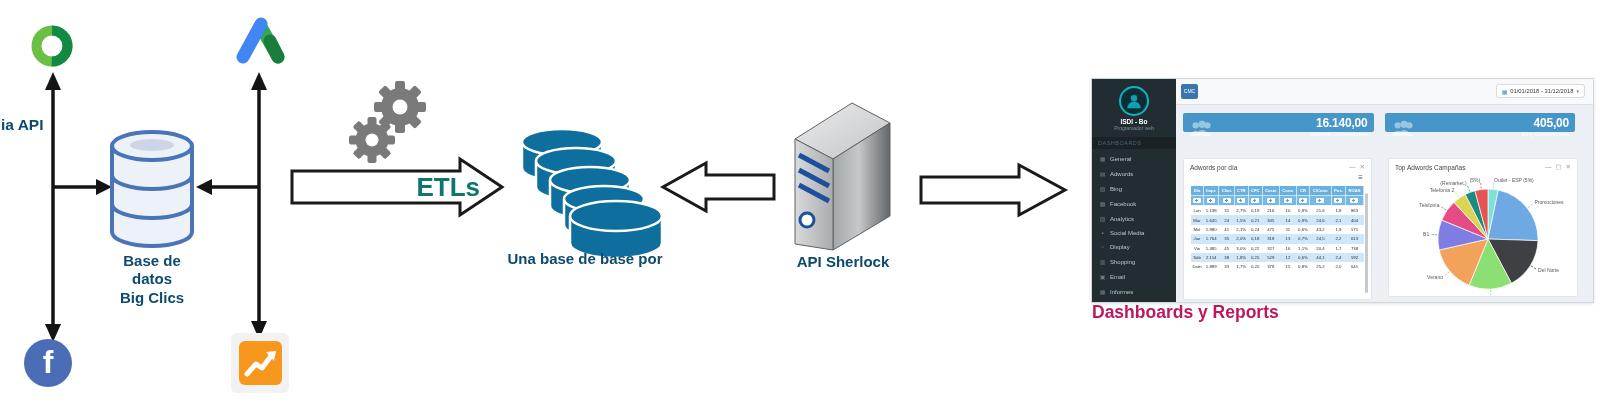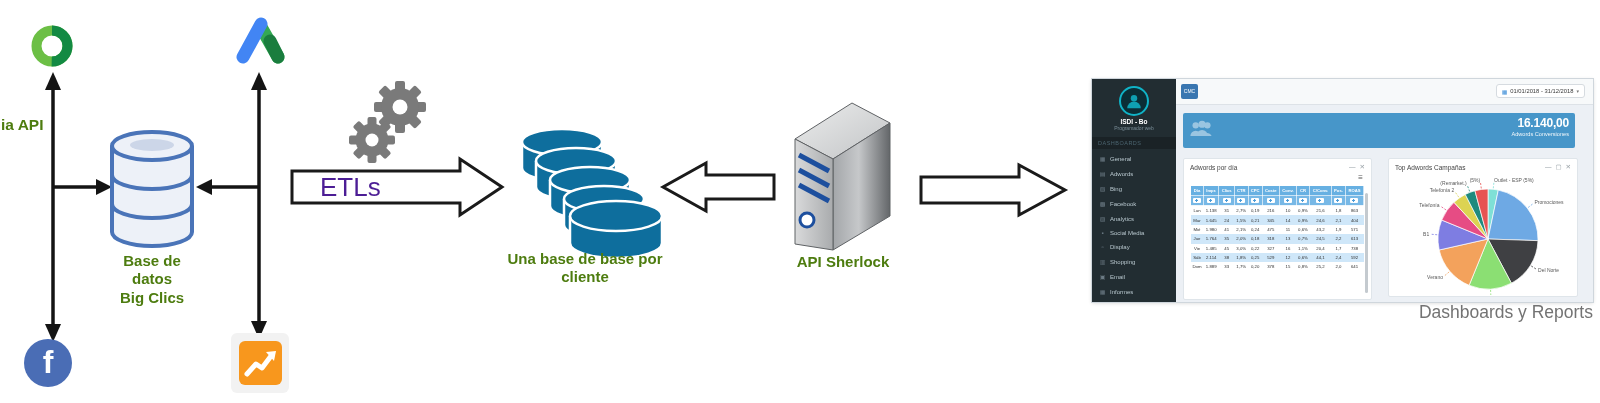--- a/index.html
+++ b/index.html
@@ -1,30 +1,30 @@
 <!DOCTYPE html>
 <html><head>
 <meta charset="utf-8">
 <style>
   * { margin:0; padding:0; box-sizing:border-box; }
   html,body { background:#fff; }
   #stage { position:relative; width:1600px; height:403px; background:#fff; overflow:hidden;
            font-family:"Liberation Sans", sans-serif; }
   .abs { position:absolute; }
-  .dlabel { position:absolute; font-weight:bold; color:#4d7c0f; text-align:center; line-height:1.22; font-size:15px; }
+  .dlabel { position:absolute; font-weight:bold; color:#0c4a6e; text-align:center; line-height:1.22; font-size:15px; }
 
   
   .fb { position:absolute; left:24px; top:339px; width:48px; height:48px; border-radius:50%;
         background:#4a6db5; color:#fff; text-align:center; font-weight:bold; font-size:32px; line-height:46px; }
   
   .ga-tile { position:absolute; left:231px; top:333px; width:58px; height:60px; background:#f2f2f2; border-radius:6px; }
 
   
-  .etl-text { position:absolute; left:320px; top:172px; width:160px; text-align:left;
-              font-size:26px; font-weight:normal; color:#4c1d95; }
+  .etl-text { position:absolute; left:320px; top:172px; width:160px; text-align:right;
+              font-size:26px; font-weight:bold; color:#0f766e; }
 
   
   .dash { position:absolute; left:1092px; top:79px; width:501px; height:223px; background:#ecf0f5;
           box-shadow:0 0 0 1px #cfd6dc, 0 1px 4px rgba(0,0,0,.18); overflow:hidden; }
   .sb { position:absolute; left:0; top:0; width:84px; height:100%; background:#222d32; }
   .sb-profile { text-align:center; padding-top:7px; height:58px; }
   .avatar { width:30px; height:30px; margin:0 auto 2px; border-radius:50%; background:#0b2e36;
             border:2px solid #10b3c7; display:flex; align-items:center; justify-content:center; }
   .sb-name { color:#fff; font-size:6.5px; font-weight:bold; }
   .sb-role { color:#7a8e98; font-size:5px; }
@@ -36,21 +36,21 @@
   .dmain { position:absolute; left:84px; top:0; right:0; bottom:0; }
   .dtopbar { position:absolute; left:0; right:0; top:0; height:26px; background:#f7f9fa; border-bottom:1px solid #dde2e7; }
   .dlogo { position:absolute; left:5px; top:5px; width:17px; height:15px; background:#3976b0; border-radius:2px;
            color:#fff; font-size:5px; text-align:center; line-height:15px; cursor:pointer; }
   .ddate { position:absolute; right:8px; top:5px; height:14px; background:#fff; border:1px solid #d6dbe0; border-radius:3px;
            font-size:5.8px; color:#3a3a3a; display:flex; align-items:center; gap:3px; padding:0 5px; cursor:pointer; }
   .ddate .cal { color:#3f8fd8; font-size:6px; }
   .ddate .caret { color:#777; font-size:5px; }
 
   .dcards { position:absolute; left:7px; top:34px; width:392px; display:flex; gap:11px; }
-  .dcard { flex:1; height:35px; background:#4796c9; border-radius:2px; position:relative; color:#fff; }
+  .dcard { flex:1; height:19px; background:#4796c9; border-radius:2px; position:relative; color:#fff; }
   .dcard .people { position:absolute; left:5px; top:7px; opacity:.45; }
   .dcard .val { position:absolute; right:6px; top:3px; font-size:12px; font-weight:bold; letter-spacing:-.2px; }
   .dcard .lab { position:absolute; right:6px; top:18px; font-size:5.6px; color:rgba(255,255,255,.92); }
 
   .dpanel { position:absolute; top:79px; background:#fff; border:1px solid #dfe5ea; border-radius:2px; overflow:hidden; }
   .dtablepanel { left:7px; width:189px; height:142px; }
   .dpiepanel { left:212px; width:190px; height:139px; }
   .phead { display:flex; justify-content:space-between; align-items:center; padding:4px 6px 2px; }
   .ptitle { font-size:6.5px; color:#444; }
   .pctl { display:flex; gap:4px; color:#98a0a6; font-size:6.5px; }
@@ -59,22 +59,22 @@
 
   table.dtab { position:absolute; left:6px; top:26px; width:174px; border-collapse:collapse; }
   .dtab th { background:#67b0e2; color:#fff; font-size:4.2px; font-weight:bold; padding:2px 1px; border:1px solid rgba(255,255,255,.65); text-align:center; cursor:pointer; }
   .dtab .srch td { background:#77b8e6; padding:1.5px 1px; border:1px solid rgba(255,255,255,.65); text-align:center; }
   .chip { display:inline-block; width:8px; height:5px; background:#fff; border-radius:1px;
           background-image:radial-gradient(circle at 45% 48%, #4a9bd8 1.1px, #fff 1.3px); cursor:pointer; }
   .dtab td { font-size:4.3px; color:#2f2f2f; text-align:center; padding:2.2px 0; }
   .dtab tbody tr:nth-child(even) td { background:#cfe7f9; }
   .scrollbar { position:absolute; right:3px; top:34px; bottom:6px; width:3px; background:#c4cacf; border-radius:2px; cursor:pointer; }
 
-  .dash-caption { position:absolute; left:1092px; top:302px; width:501px; text-align:right;
-                  font-size:17.5px; font-weight:normal; color:#737373; }
+  .dash-caption { position:absolute; left:1092px; top:302px; width:501px; text-align:left;
+                  font-size:17.5px; font-weight:bold; color:#be185d; }
 </style>
 </head>
 <body>
 
 <div id="stage">
 
   <svg class="abs" width="1600" height="403" style="left:0;top:0">
     <defs>
       <linearGradient id="frontG" x1="0" y1="0" x2="1" y2="0">
         <stop offset="0" stop-color="#d9dadb"></stop>
@@ -220,21 +220,20 @@
   <div class="dlabel" style="left:92px;top:252px;width:120px">
     <div>Base de</div>
     <div>datos</div>
     <div>Big Clics</div>
   </div>
 
   <div class="etl-text">ETLs</div>
 
   <div class="dlabel" style="left:455px;top:250px;width:260px">
     <div>Una base de base por</div>
-    <div>cliente</div>
   </div>
 
   <div class="dlabel" style="left:783px;top:253px;width:120px">API Sherlock</div>
 
   <div class="dash">
     <div class="sb">
       <div class="sb-profile">
         <div class="avatar">
           <svg width="18" height="18" viewBox="0 0 20 20">
             <circle cx="10" cy="7" r="3.6" fill="#0fa0b2"></circle>
@@ -304,20 +303,32 @@
           <svg class="people" width="26" height="17" viewBox="0 0 24 16" fill="#fff">
             <circle cx="7" cy="5" r="3"></circle>
               <circle cx="13" cy="4" r="3.4"></circle>
               <circle cx="18" cy="5" r="3"></circle>
             <path d="M2,15 a5,5 0 0 1 10,0 z"></path>
               <path d="M7.5,15 a5.5,5.5 0 0 1 11,0 z"></path>
               <path d="M13,15 a5,5 0 0 1 9,0 z"></path>
           </svg>
           <div class="val">16.140,00</div>
           <div class="lab">Adwords Conversiones</div>
+        </div>
+        <div class="dcard">
+          <svg class="people" width="26" height="17" viewBox="0 0 24 16" fill="#fff">
+            <circle cx="7" cy="5" r="3"></circle>
+              <circle cx="13" cy="4" r="3.4"></circle>
+              <circle cx="18" cy="5" r="3"></circle>
+            <path d="M2,15 a5,5 0 0 1 10,0 z"></path>
+              <path d="M7.5,15 a5.5,5.5 0 0 1 11,0 z"></path>
+              <path d="M13,15 a5,5 0 0 1 9,0 z"></path>
+          </svg>
+          <div class="val">405,00</div>
+          <div class="lab">Bing Conversiones</div>
         </div>
       </div>
 
       <div class="dpanel dtablepanel">
         <div class="phead">
           <span class="ptitle">Adwords por día</span>
           <span class="pctl">
             <span>—</span>
             <span>✕</span>
           </span>

